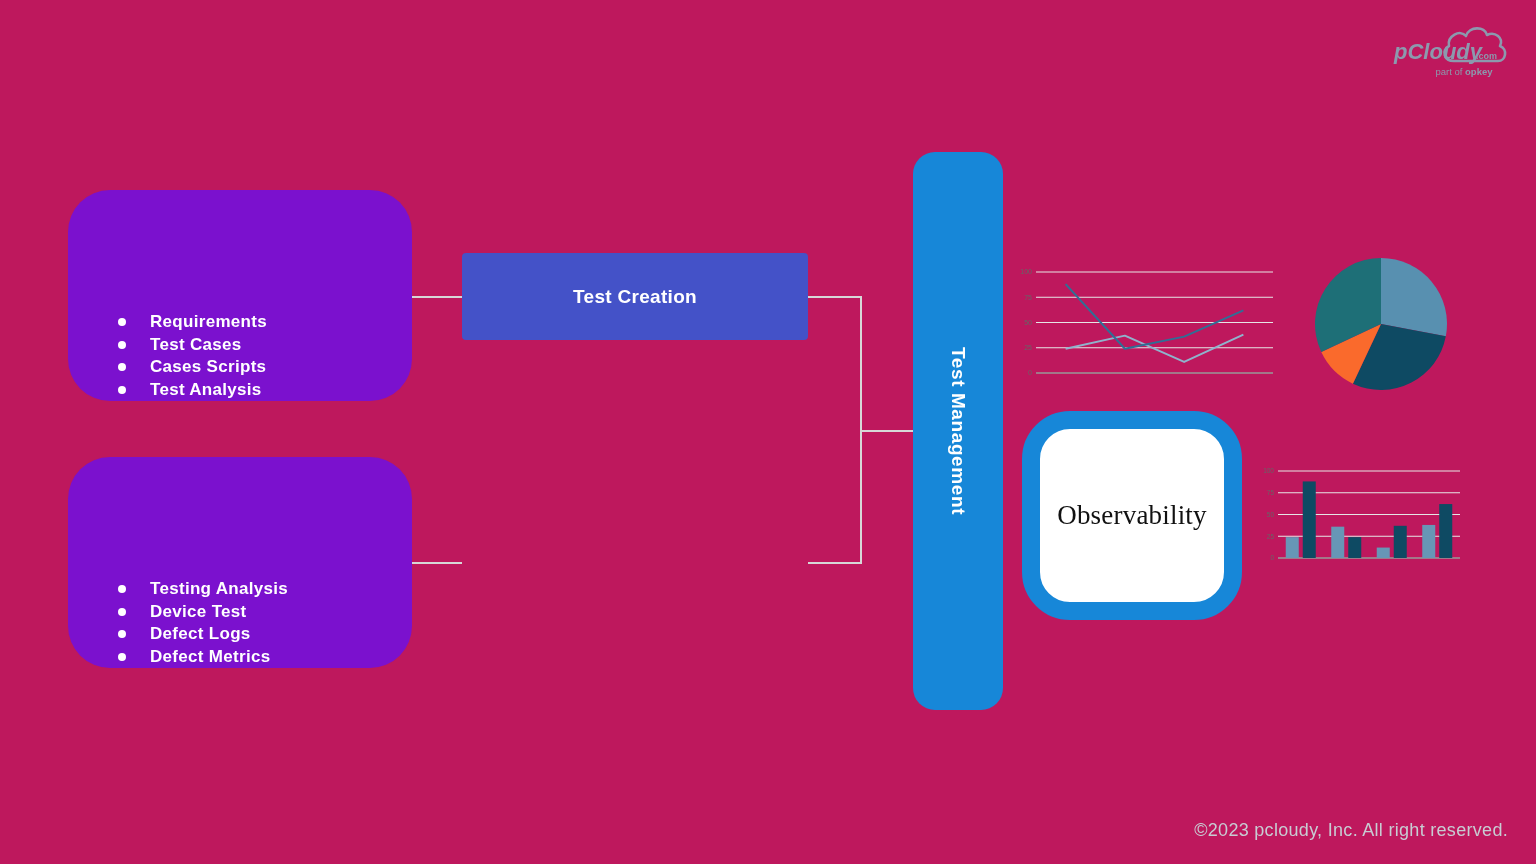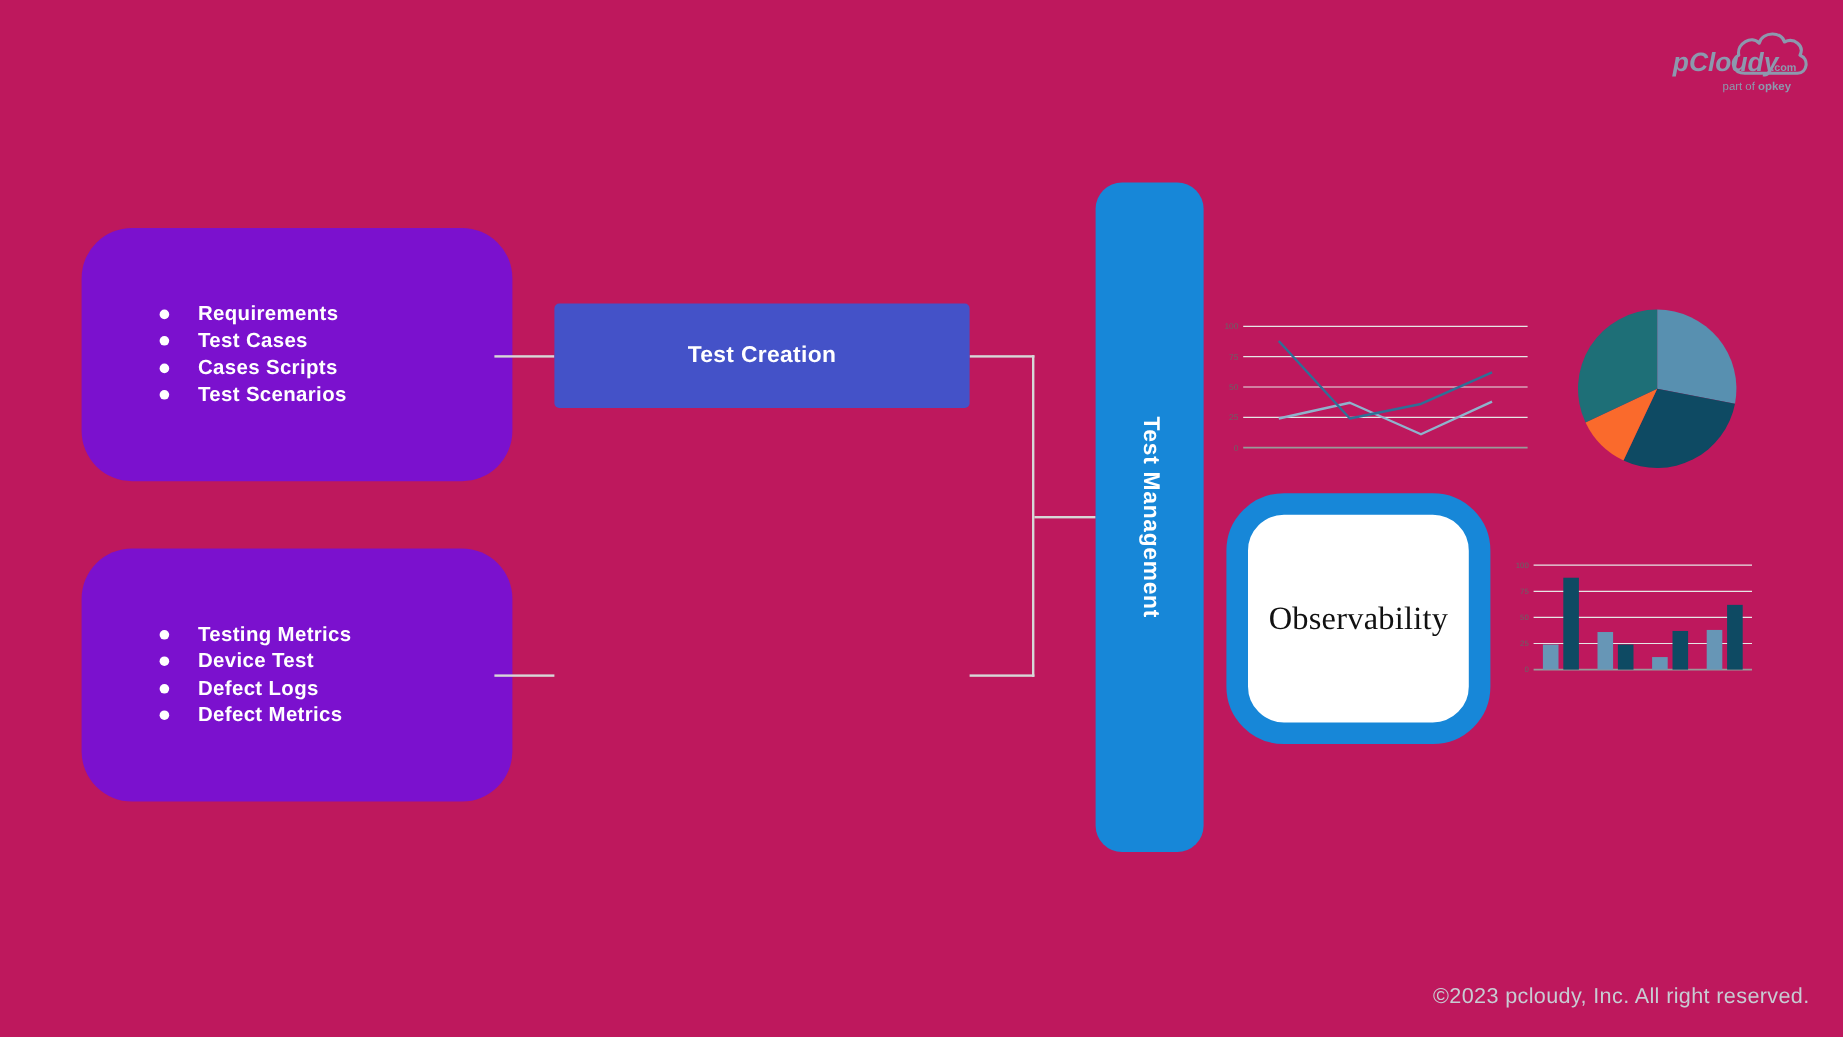--- a/index.html
+++ b/index.html
@@ -4,21 +4,21 @@
 <style>
   html,body{margin:0;padding:0;background:#fff;}
   .stage{
     position:relative;width:1536px;height:864px;background:#be185d;overflow:hidden;
     font-family:"Liberation Sans", sans-serif;
   }
   
   .purple-panel{
     position:absolute;left:68px;width:344px;height:211px;
     background:var(--purple,#7B11CE);border-radius:42px;
-    display:flex;align-items:center;padding-left:15px;
+    display:flex;align-items:flex-end;
   }
   .purple-panel.p1{top:190px;}
   .purple-panel.p2{top:457px;}
   .bullet-list{list-style:none;margin:0;padding:0 0 0 50px;}
   .bullet-list li{
     position:relative;padding-left:32px;color:#fff;font-weight:bold;
     font-size:17px;line-height:22.5px;letter-spacing:.3px;
   }
   .bullet-list li::before{
     content:"";position:absolute;left:0;top:7px;width:8px;height:8px;
@@ -74,26 +74,26 @@
     <text x="2" y="43" font-size="22" font-weight="bold" font-style="italic" fill="#8C99AE">pCloudy</text>
     <text x="84" y="43" font-size="9" font-weight="bold" fill="#8C99AE">.com</text>
     <text x="72" y="59" font-size="9.5" fill="#8C99AE" text-anchor="middle"><tspan>part of </tspan><tspan font-weight="bold">opkey</tspan></text>
   </svg>
 
   <div class="purple-panel p1">
     <ul class="bullet-list">
         <li>Requirements</li>
         <li>Test Cases</li>
         <li>Cases Scripts</li>
-        <li>Test Scenarios</li>
+        <li>Test Analysis</li>
       </ul>
   </div>
   <div class="purple-panel p2">
     <ul class="bullet-list">
-        <li>Testing Metrics</li>
+        <li>Testing Analysis</li>
         <li>Device Test</li>
         <li>Defect Logs</li>
         <li>Defect Metrics</li>
       </ul>
   </div>
 
   <div class="conn" style="left:412px;top:296px;width:50px;height:2px"></div>
   <div class="conn" style="left:412px;top:562px;width:50px;height:2px"></div>
   <div class="conn" style="left:808px;top:296px;width:54px;height:2px"></div>
   <div class="conn" style="left:808px;top:562px;width:54px;height:2px"></div>

